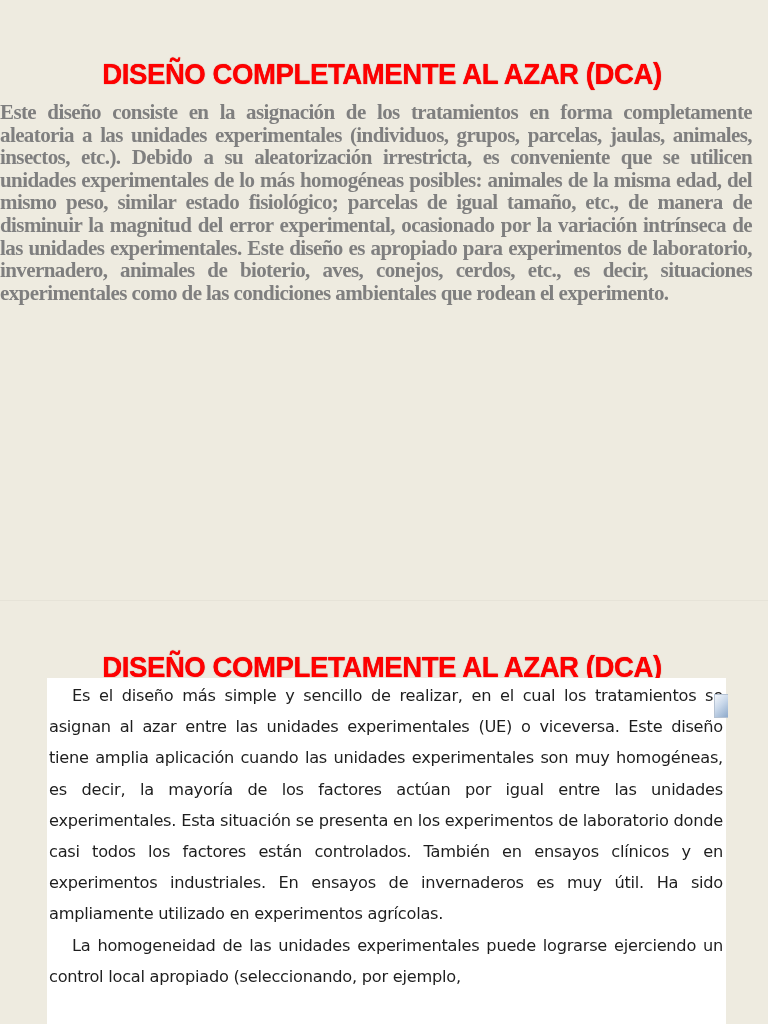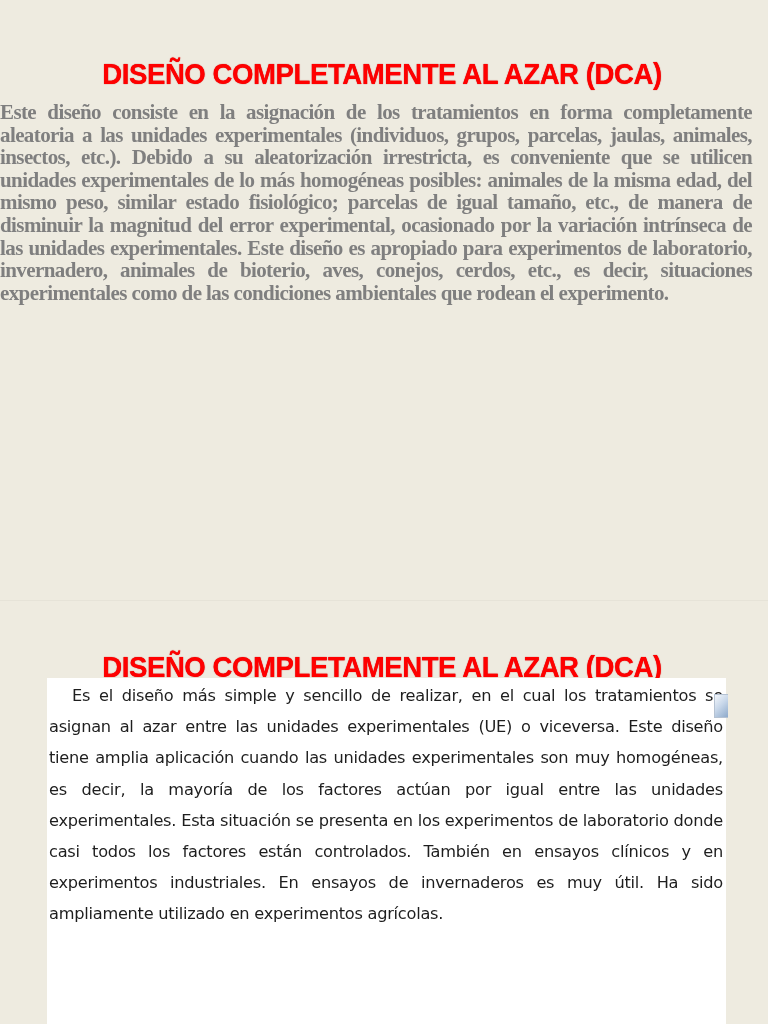--- a/index.html
+++ b/index.html
@@ -97,16 +97,17 @@
 
 <section class="slide slide-1">
   <h1 class="slide-title">DISEÑO COMPLETAMENTE AL AZAR (DCA)</h1>
   <p class="body-text">Este diseño consiste en la asignación de los tratamientos en forma completamente aleatoria a las unidades experimentales (individuos, grupos, parcelas, jaulas, animales, insectos, etc.). Debido a su aleatorización irrestricta, es conveniente que se utilicen unidades experimentales de lo más homogéneas posibles: animales de la misma edad, del mismo peso, similar estado fisiológico; parcelas de igual tamaño, etc., de manera de disminuir la magnitud del error experimental, ocasionado por la variación intrínseca de las unidades experimentales. Este diseño es apropiado para experimentos de laboratorio, invernadero, animales de bioterio, aves, conejos, cerdos, etc., es decir, situaciones experimentales como de las condiciones ambientales que rodean el experimento.</p>
 </section>
 
 <section class="slide slide-2">
   <h1 class="slide-title">DISEÑO COMPLETAMENTE AL AZAR (DCA)</h1>
   <div class="text-box">
     <p>Es el diseño más simple y sencillo de realizar, en el cual los tratamientos se asignan al azar entre las unidades experimentales (UE) o viceversa. Este diseño tiene amplia aplicación cuando las unidades experimentales son muy homogéneas, es decir, la mayoría de los factores actúan por igual entre las unidades experimentales. Esta situación se presenta en los experimentos de laboratorio donde casi todos los factores están controlados. También en ensayos clínicos y en experimentos industriales. En ensayos de invernaderos es muy útil. Ha sido ampliamente utilizado en experimentos agrícolas.</p>
+    <p>La homogeneidad de las unidades experimentales puede lograrse ejerciendo un control local apropiado (seleccionando, por ejemplo,</p>
   </div>
 </section>
 
 <div class="anchor-icon"></div>
 
 </body></html>

